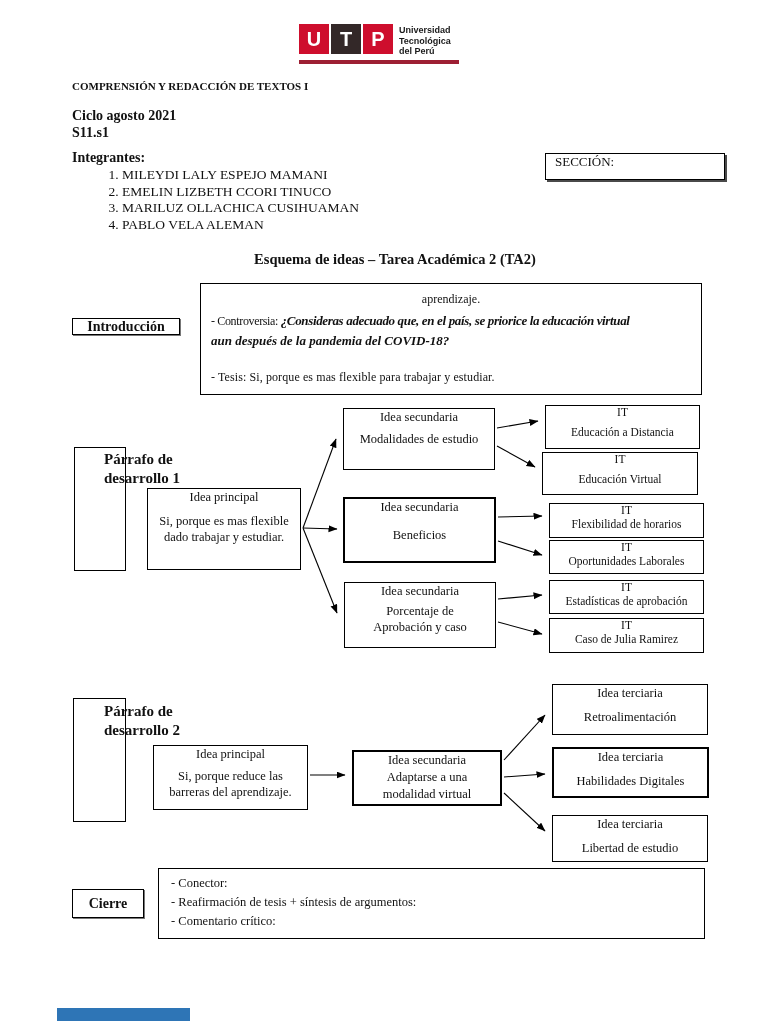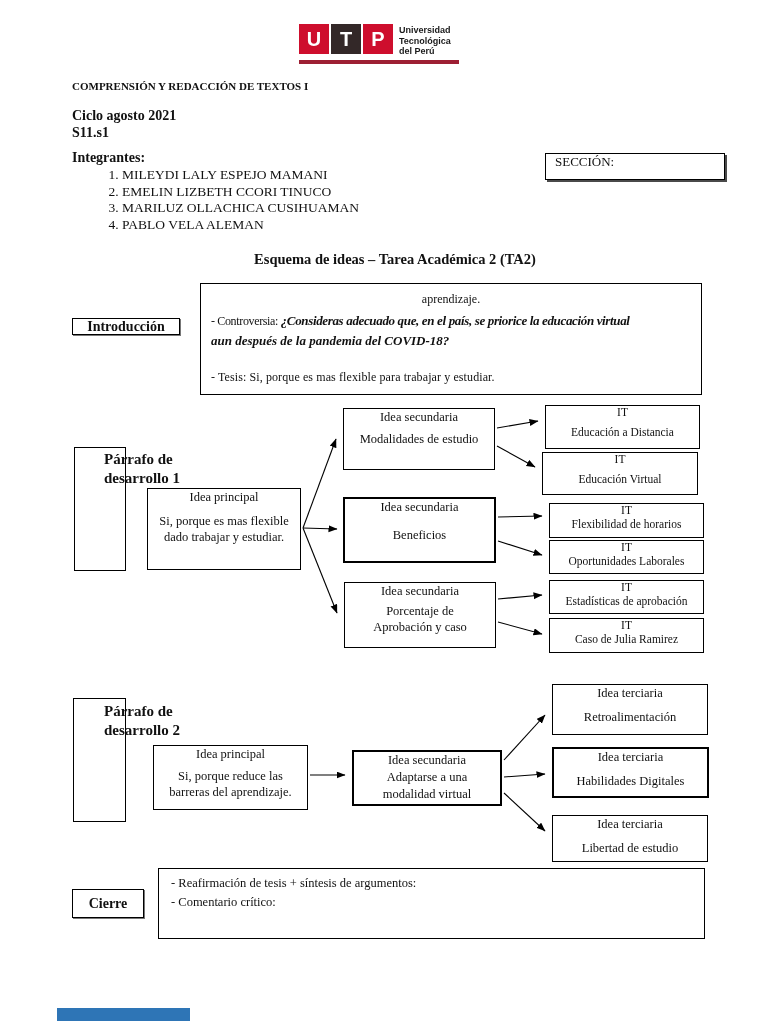--- a/index.html
+++ b/index.html
@@ -199,20 +199,21 @@
   <div class="box node" style="left:552px; top:815px; width:156px; height:47px;">
     <span>Idea terciaria</span>
     <span class="gap8"></span>
     <span>Libertad de estudio</span>
   </div>
 
   <div class="box b15 label-box" style="left:72px; top:889px; width:72px; height:29px;">
     <span>Cierre</span>
   </div>
   <div class="box b15" style="left:158px; top:868px; width:547px; height:71px; padding:5px 12px; font-size:12.5px; line-height:19px;">
+    <div>- Conector:</div>
     <div>- Reafirmación de tesis + síntesis de argumentos:</div>
     <div>- Comentario crítico:</div>
   </div>
 
   <svg class="arrows" width="768" height="1024" viewBox="0 0 768 1024">
     <defs>
       <marker id="ah" markerUnits="userSpaceOnUse" markerWidth="10" markerHeight="8" refX="8.5" refY="3.5" orient="auto">
         <path d="M0,0 L9,3.5 L0,7 Z" fill="#000"></path>
       </marker>
     </defs>

